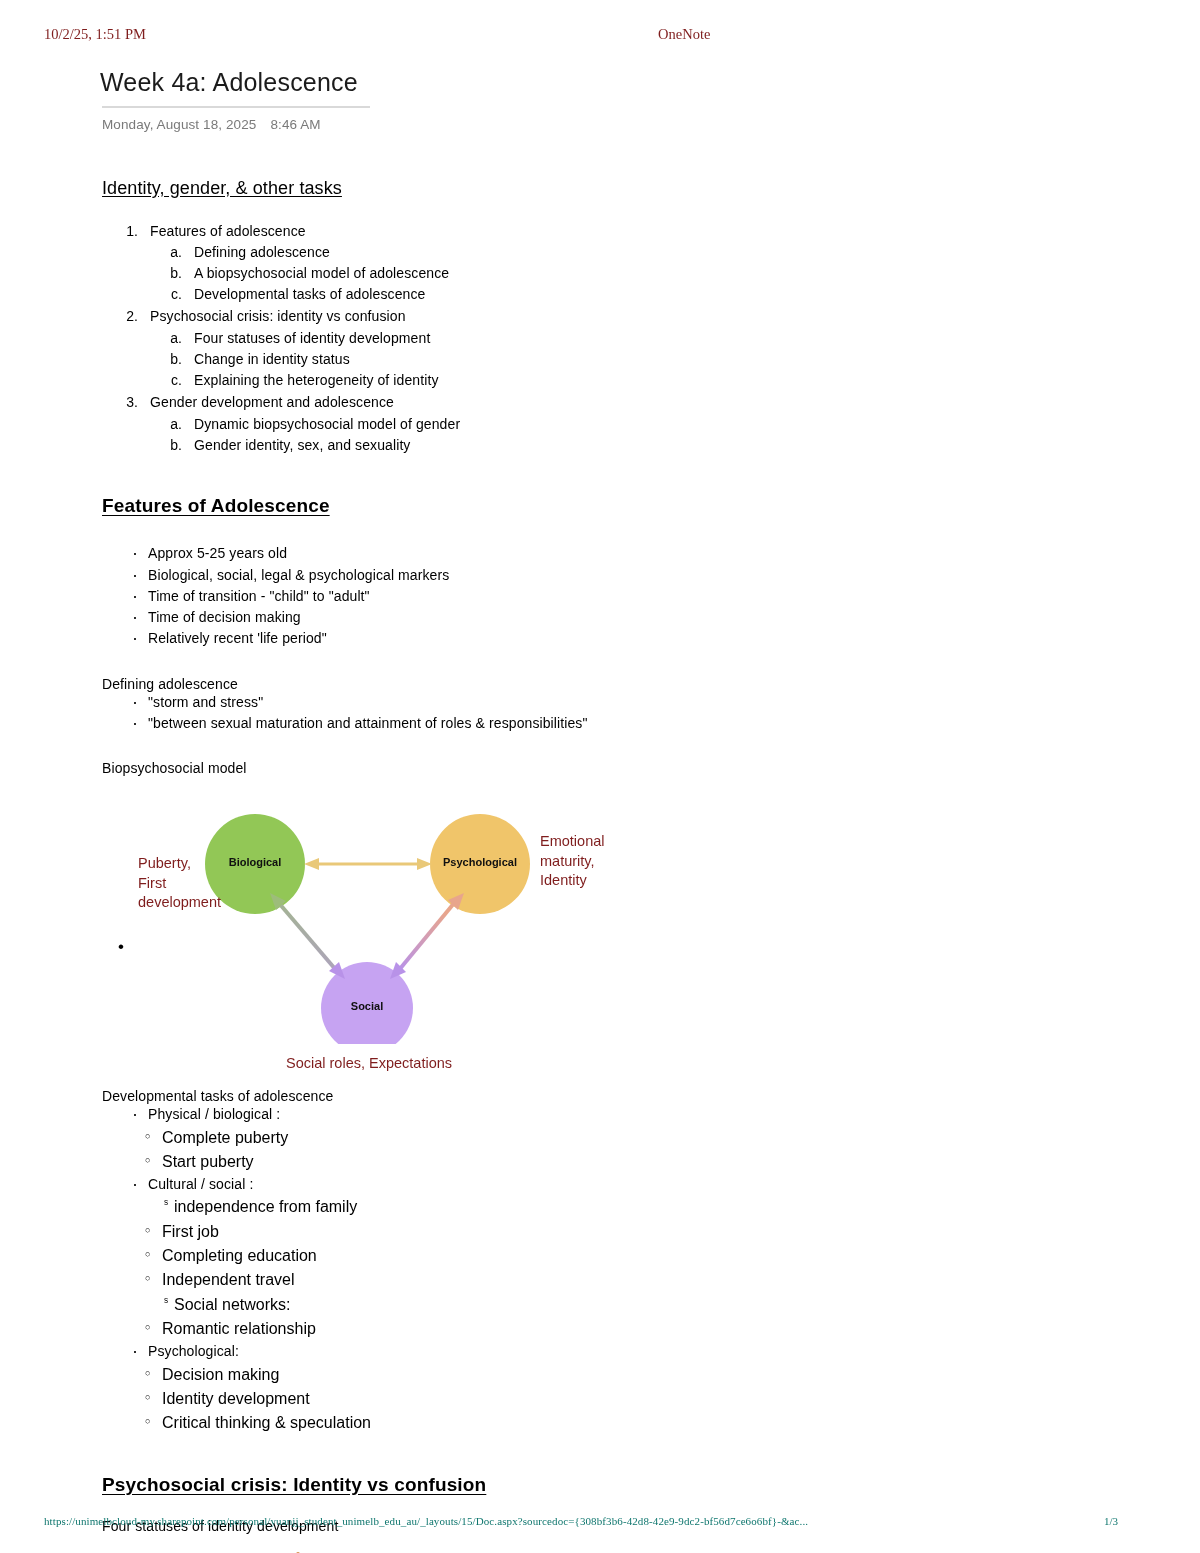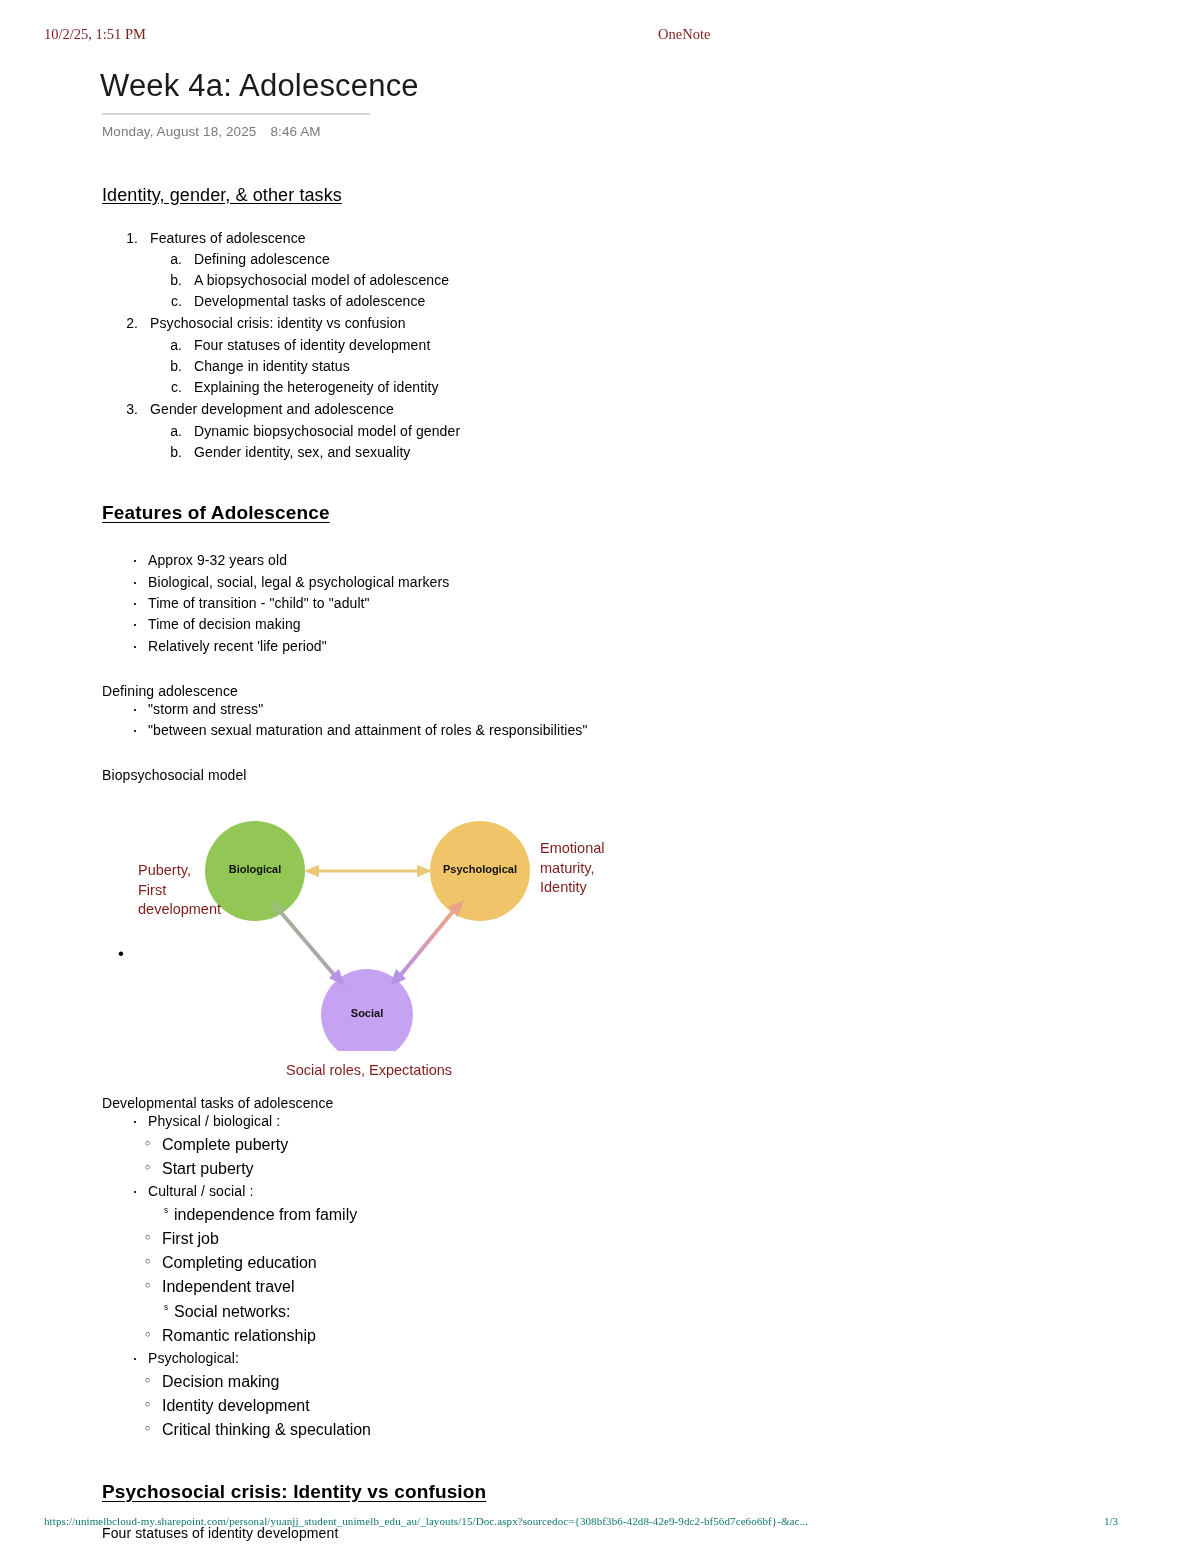--- a/index.html
+++ b/index.html
@@ -40,21 +40,21 @@
   
   .page {
     position: absolute;
     left: 100px;
     top: 68px;
     width: 1040px;
   }
 
   .note-title {
     font-family: "Liberation Sans", sans-serif;
-    font-size: 31px;
+    font-size: 25px;
     font-weight: 400;
     color: #1b1b1b;
     letter-spacing: 0.2px;
     margin: 0;
     line-height: 1.18;
     display: inline-block;
     padding-right: 14px;
   }
   .title-rule {
     width: 268px;
@@ -255,21 +255,21 @@
         <li>Gender identity, sex, and sexuality</li>
       </ol>
     </li>
   </ol>
 
   <div class="spacer-lg"></div>
   <div class="h2">Features of Adolescence</div>
   <div class="spacer-md"></div>
 
   <ul class="bul indent1">
-    <li>Approx 9-32 years old</li>
+    <li>Approx 5-25 years old</li>
     <li>Biological, social, legal &amp; psychological markers</li>
     <li>Time of transition - "child" to "adult"</li>
     <li>Time of decision making</li>
     <li>Relatively recent 'life period"</li>
   </ul>
 
   <div class="spacer-md"></div>
   <div class="plain">Defining adolescence</div>
   <ul class="bul indent1">
     <li>"storm and stress"</li>

